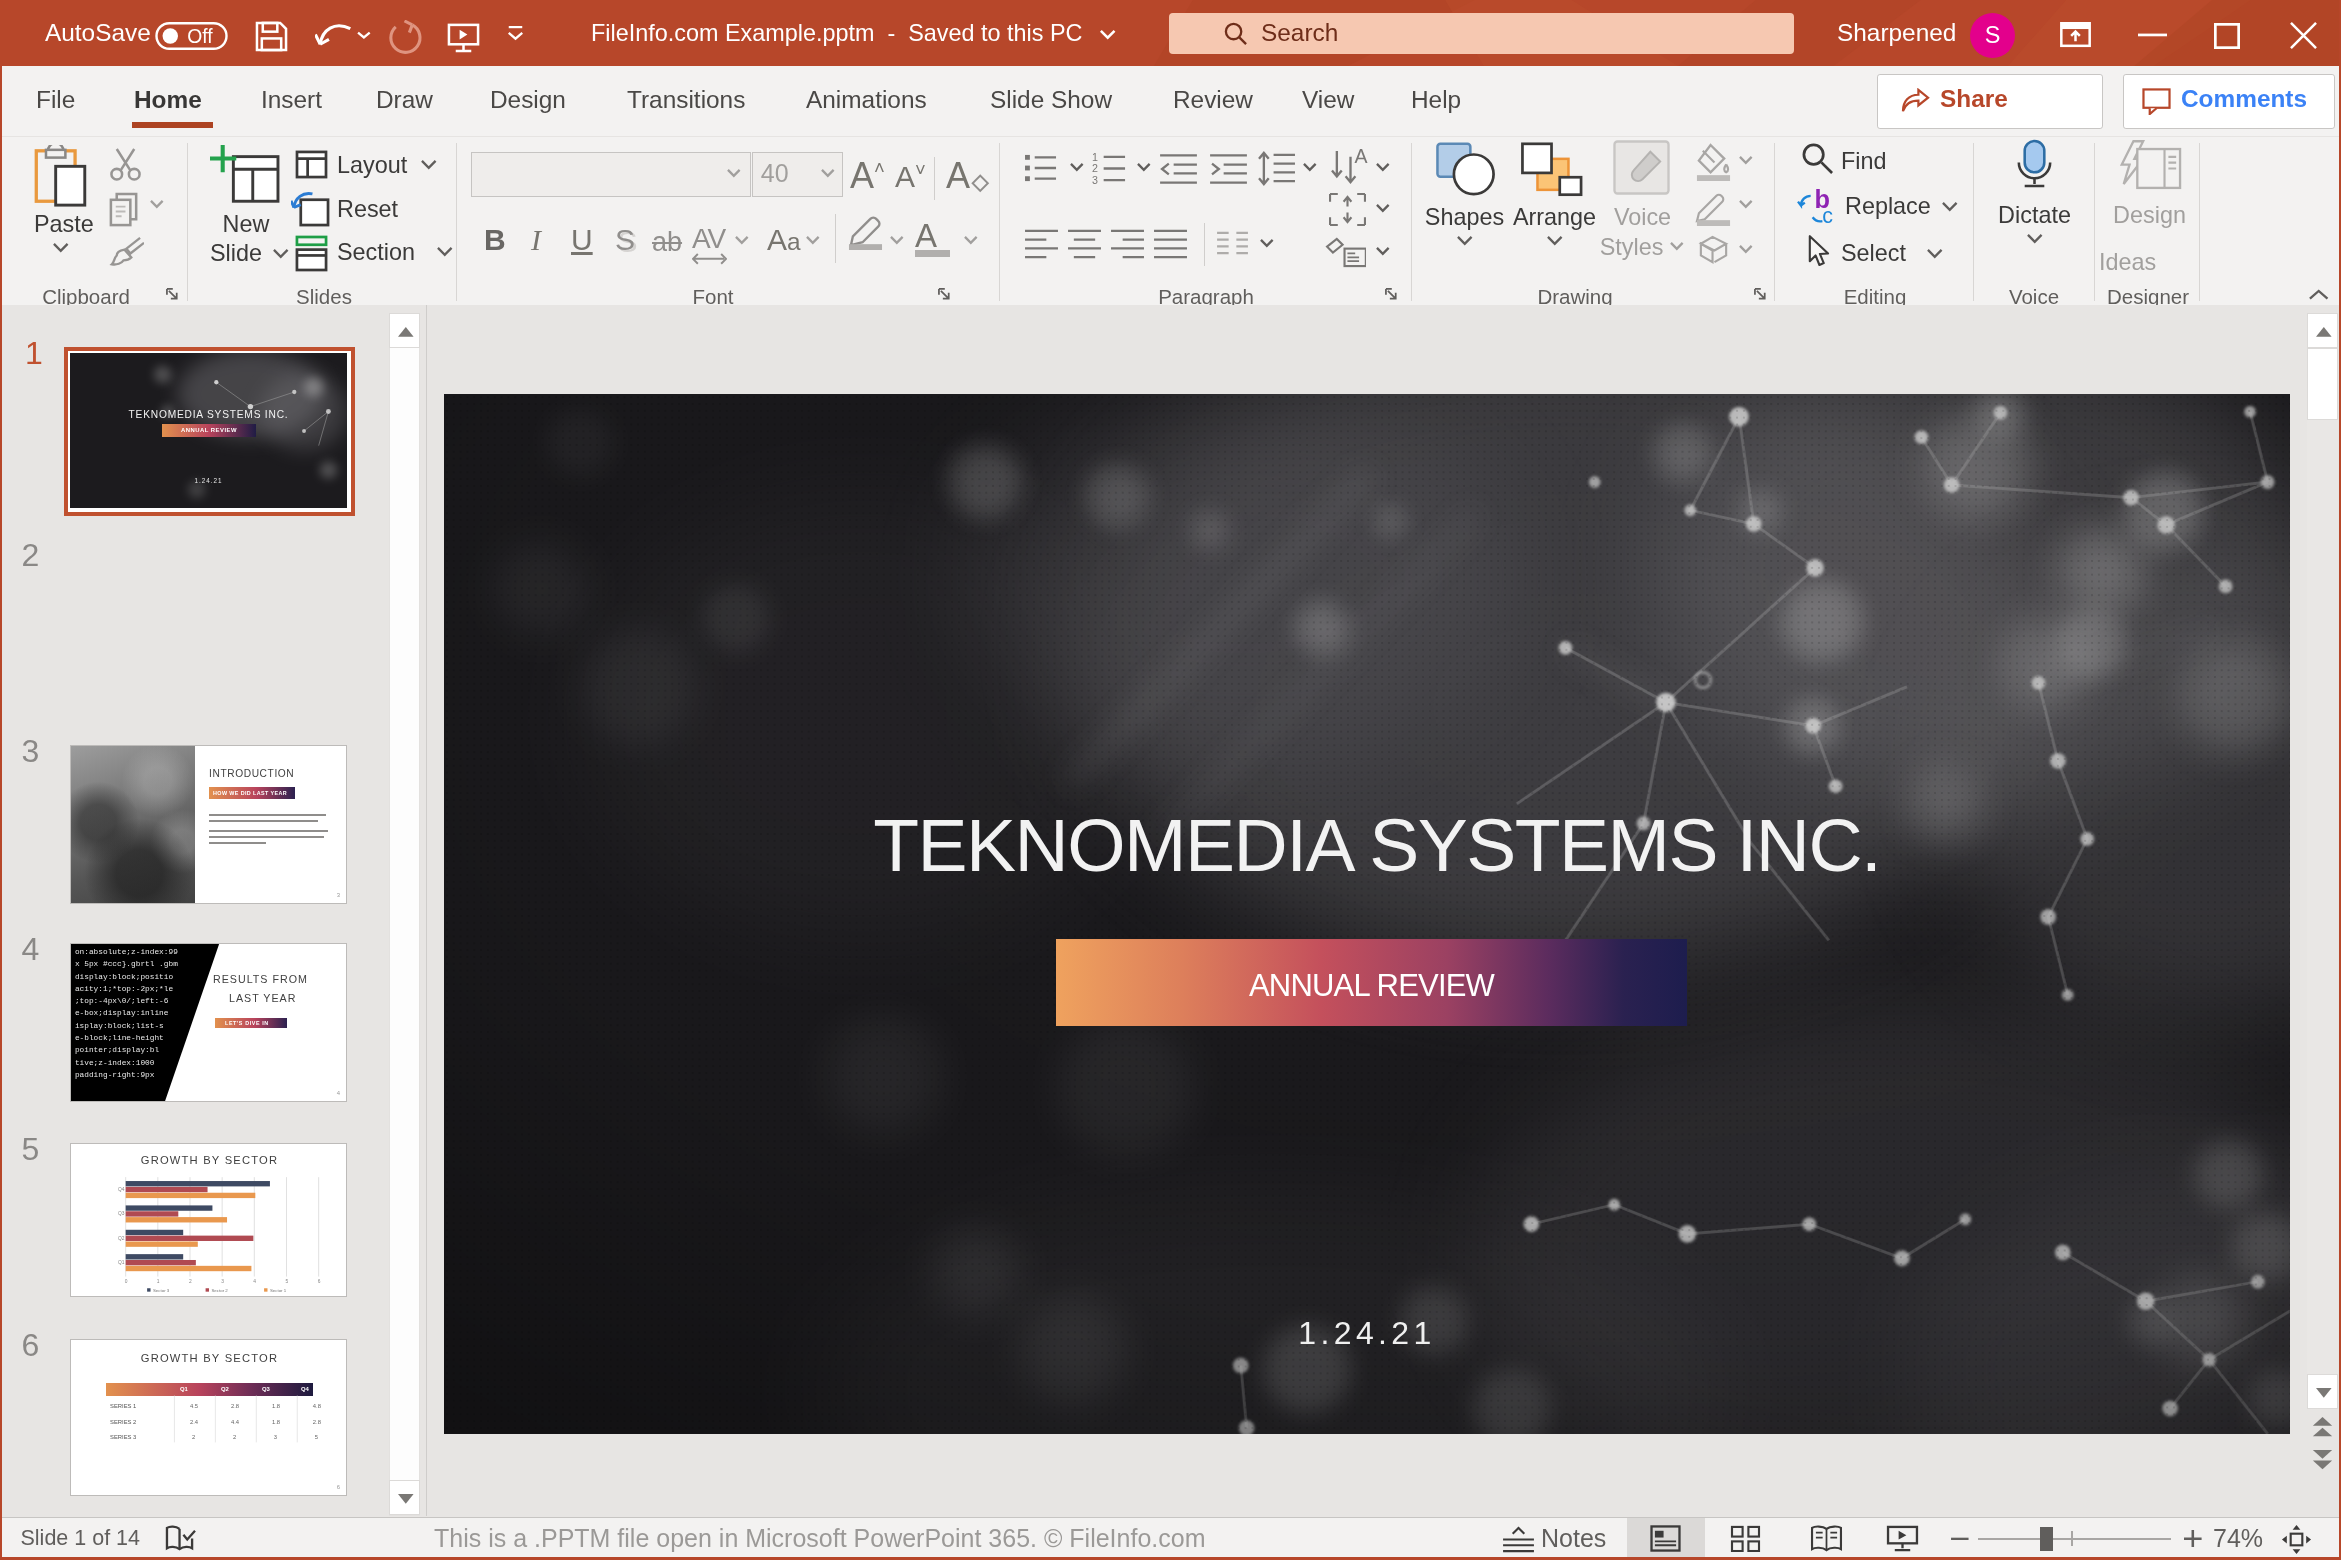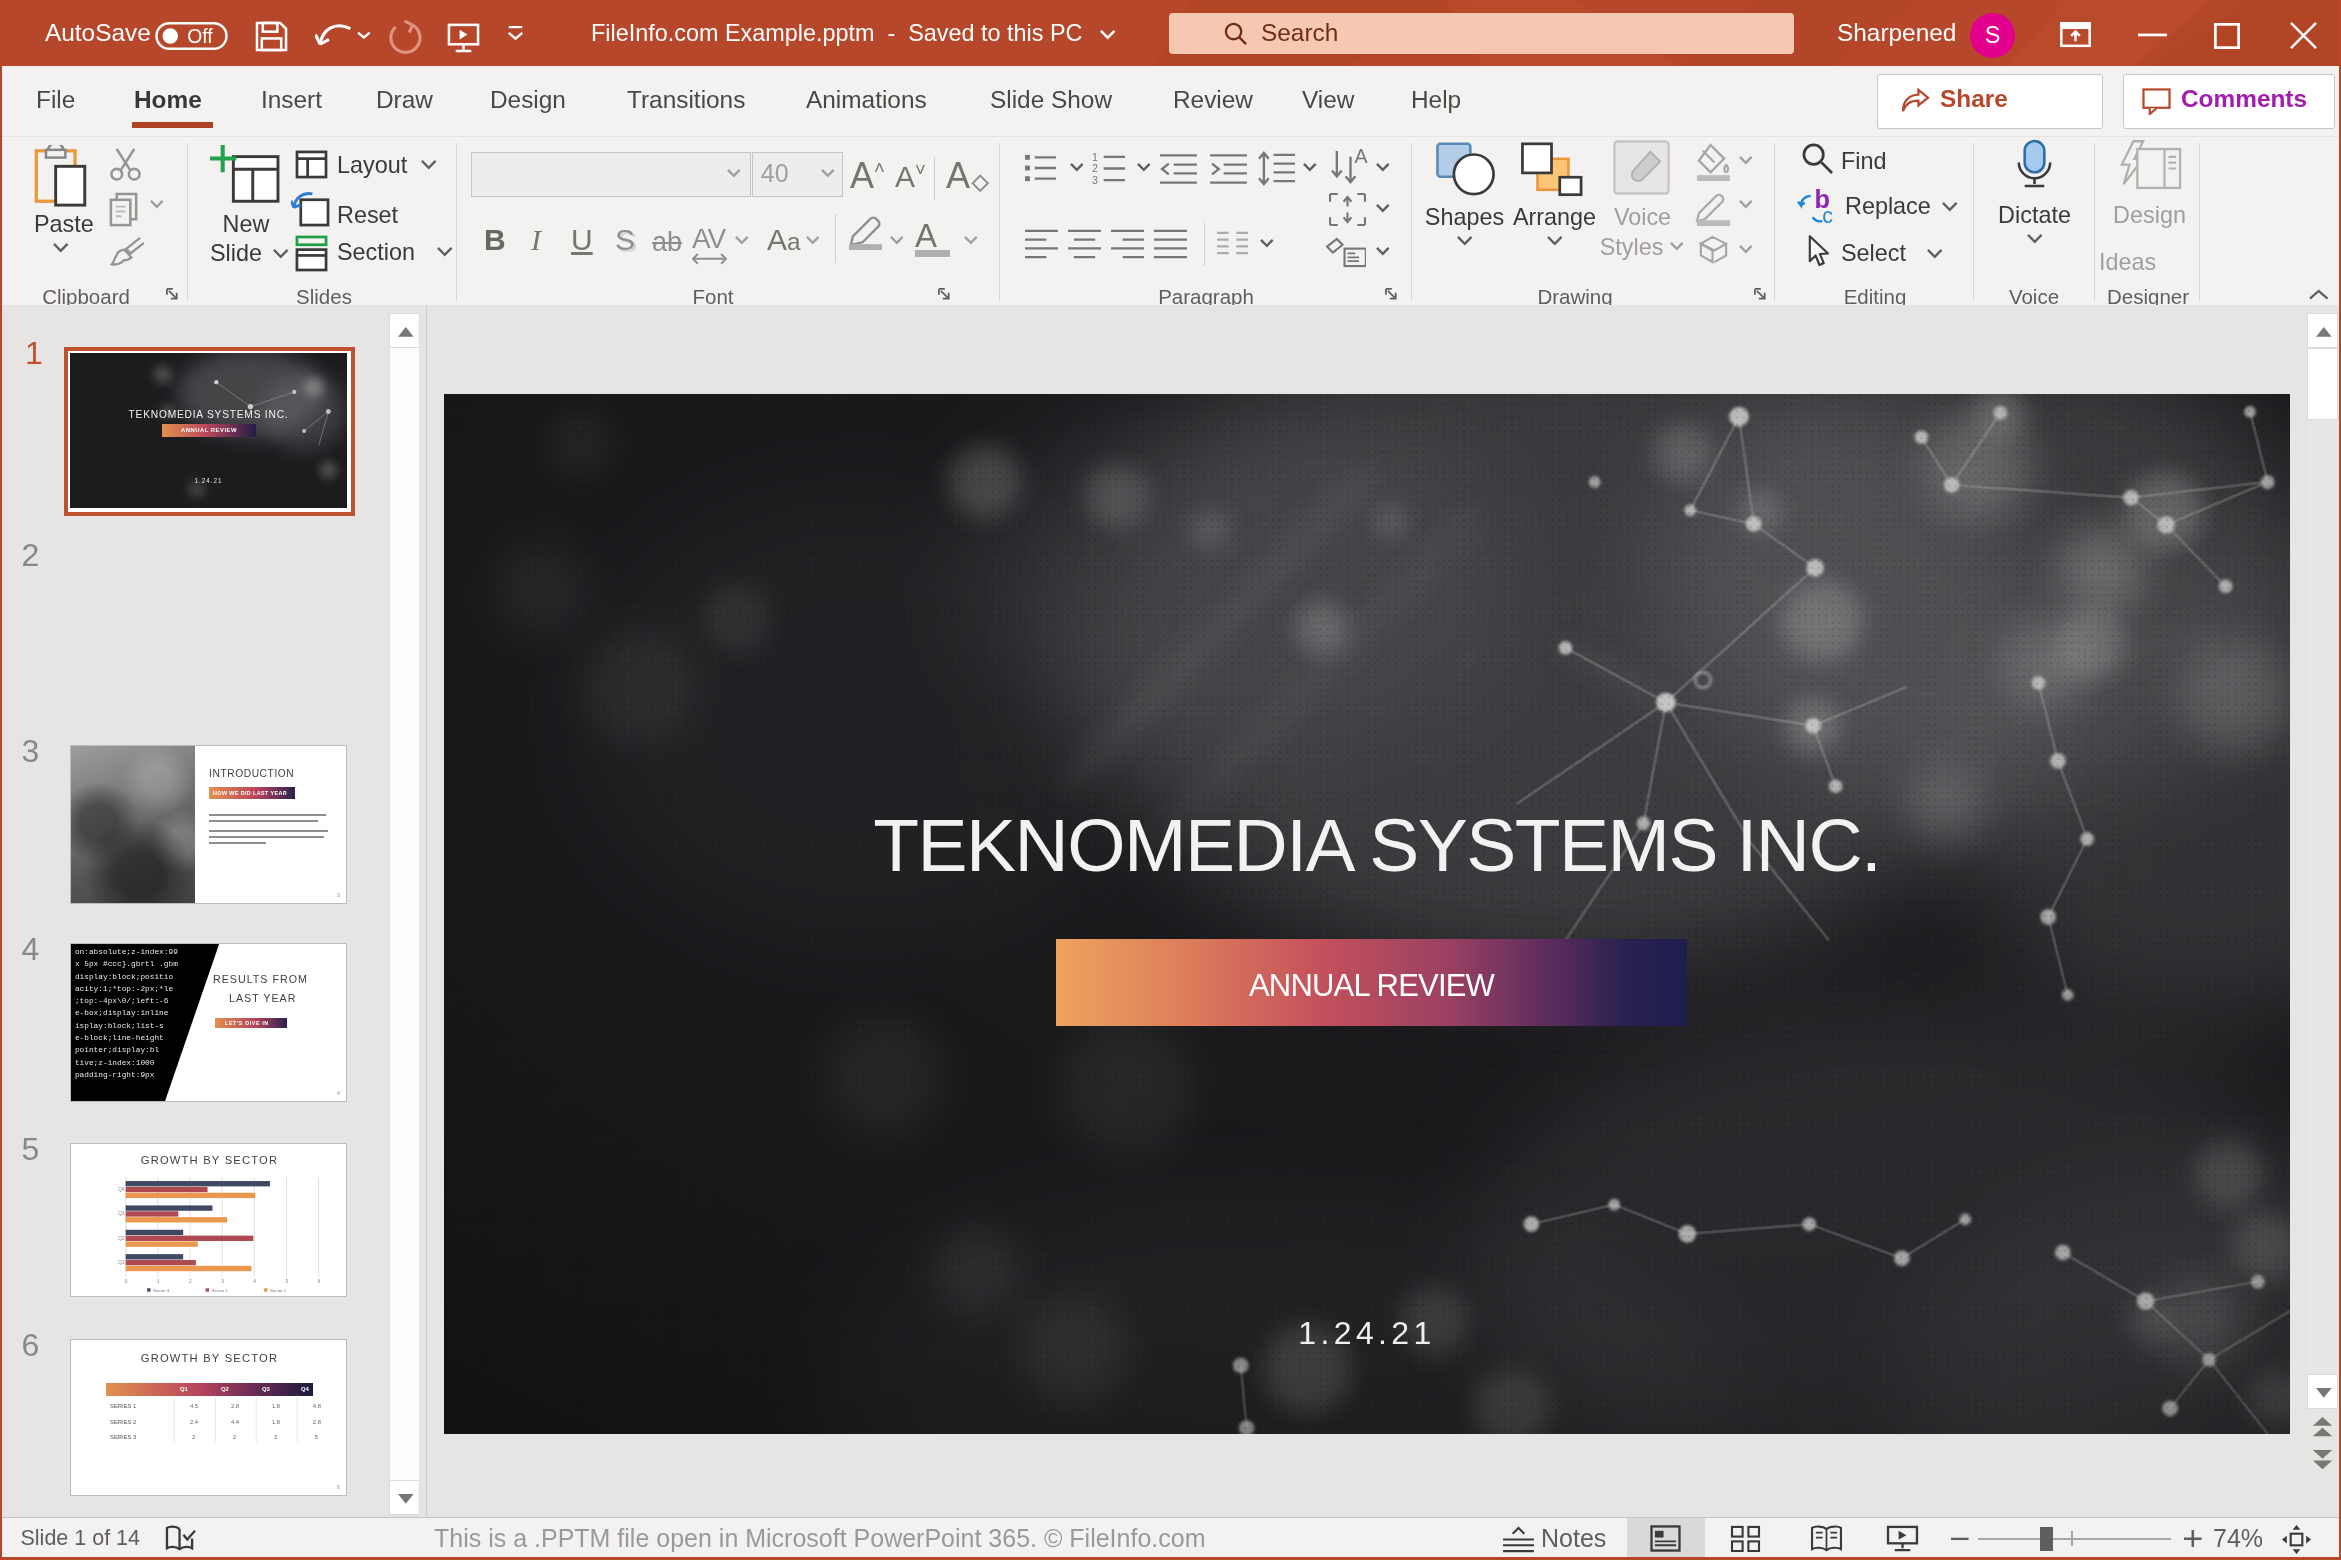--- a/index.html
+++ b/index.html
@@ -127,21 +127,21 @@
     <svg class="abs" style="left:23.4px;top:13.7px" width="29" height="27" viewBox="0 0 30 28">
       <path d="M18 2 L28 10 L18 18 v-5 C8 13 4 18 2 24 C2 14 8 7 18 7 z" fill="none" stroke="#b7472a" stroke-width="2.3"></path>
     </svg>
     <span style="position:absolute;left:62px;top:10.7px;font-size:24.4px;font-weight:bold;color:#b7472a;">Share</span>
   </div>
   <div class="abs" style="left:2121px;top:7.8px;width:212px;height:55px;background:#fff;border:1px solid #c8c6c4;border-radius:2.9px;">
     <svg class="abs" style="left:17.6px;top:13.7px" width="29" height="27" viewBox="0 0 30 28">
       <rect x="1.5" y="1.5" width="27" height="19" fill="none" stroke="#b7472a" stroke-width="2.3"></rect>
       <path d="M8 21 v6 l7-6" fill="#fff" stroke="#b7472a" stroke-width="2.3"></path>
     </svg>
-    <span style="position:absolute;left:57px;top:10.7px;font-size:24.4px;font-weight:bold;color:#a21caf;text-align:center;">Comments</span>
+    <span style="position:absolute;left:57px;top:10.7px;font-size:24.4px;font-weight:bold;color:#3b82f6;text-align:center;">Comments</span>
   </div>
 </div>
 
 <div id="ribbon">
   <div class="gsep" style="left:185px;"></div>
   <div class="gsep" style="left:454px;"></div>
   <div class="gsep" style="left:997px;"></div>
   <div class="gsep" style="left:1409px;"></div>
   <div class="gsep" style="left:1772px;"></div>
   <div class="gsep" style="left:1971px;"></div>
@@ -217,21 +217,21 @@
   </svg>
   <div class="rlabel" style="left:335px;top:14.6px;">Layout</div>
   <svg class="abs" style="left:417px;top:21.5px" width="19.5" height="11.7" viewBox="0 0 20 12">
         <path d="M3 2 l7 7 l7-7" class="chev"></path>
       </svg>
   <svg class="abs" style="left:289px;top:53px" width="39" height="37" viewBox="0 0 40 38">
     <rect x="10" y="10" width="28" height="26" fill="#fff" stroke="#3b3a39" stroke-width="2.8"></rect>
     <path d="M22 4 C12 2 4 8 3 18" fill="none" stroke="#2b7cd3" stroke-width="3"></path>
     <path d="M3 18 L0 11 M3 18 L10 15" fill="none" stroke="#2b7cd3" stroke-width="3"></path>
   </svg>
-  <div class="rlabel" style="left:335px;top:65px;">Reset</div>
+  <div class="rlabel" style="left:335px;top:59px;">Reset</div>
   <svg class="abs" style="left:293px;top:98px" width="33" height="37" viewBox="0 0 34 38">
     <rect x="2" y="2" width="30" height="8" fill="none" stroke="#1e9e46" stroke-width="2.8"></rect>
     <rect x="2" y="15" width="30" height="21" fill="#fff" stroke="#3b3a39" stroke-width="2.8"></rect>
     <path d="M2 21 h30" stroke="#3b3a39" stroke-width="2.8"></path>
   </svg>
   <div class="rlabel" style="left:335px;top:102px;">Section</div>
   <svg class="abs" style="left:433px;top:109px" width="19.5" height="11.7" viewBox="0 0 20 12">
         <path d="M3 2 l7 7 l7-7" class="chev"></path>
       </svg>
 

